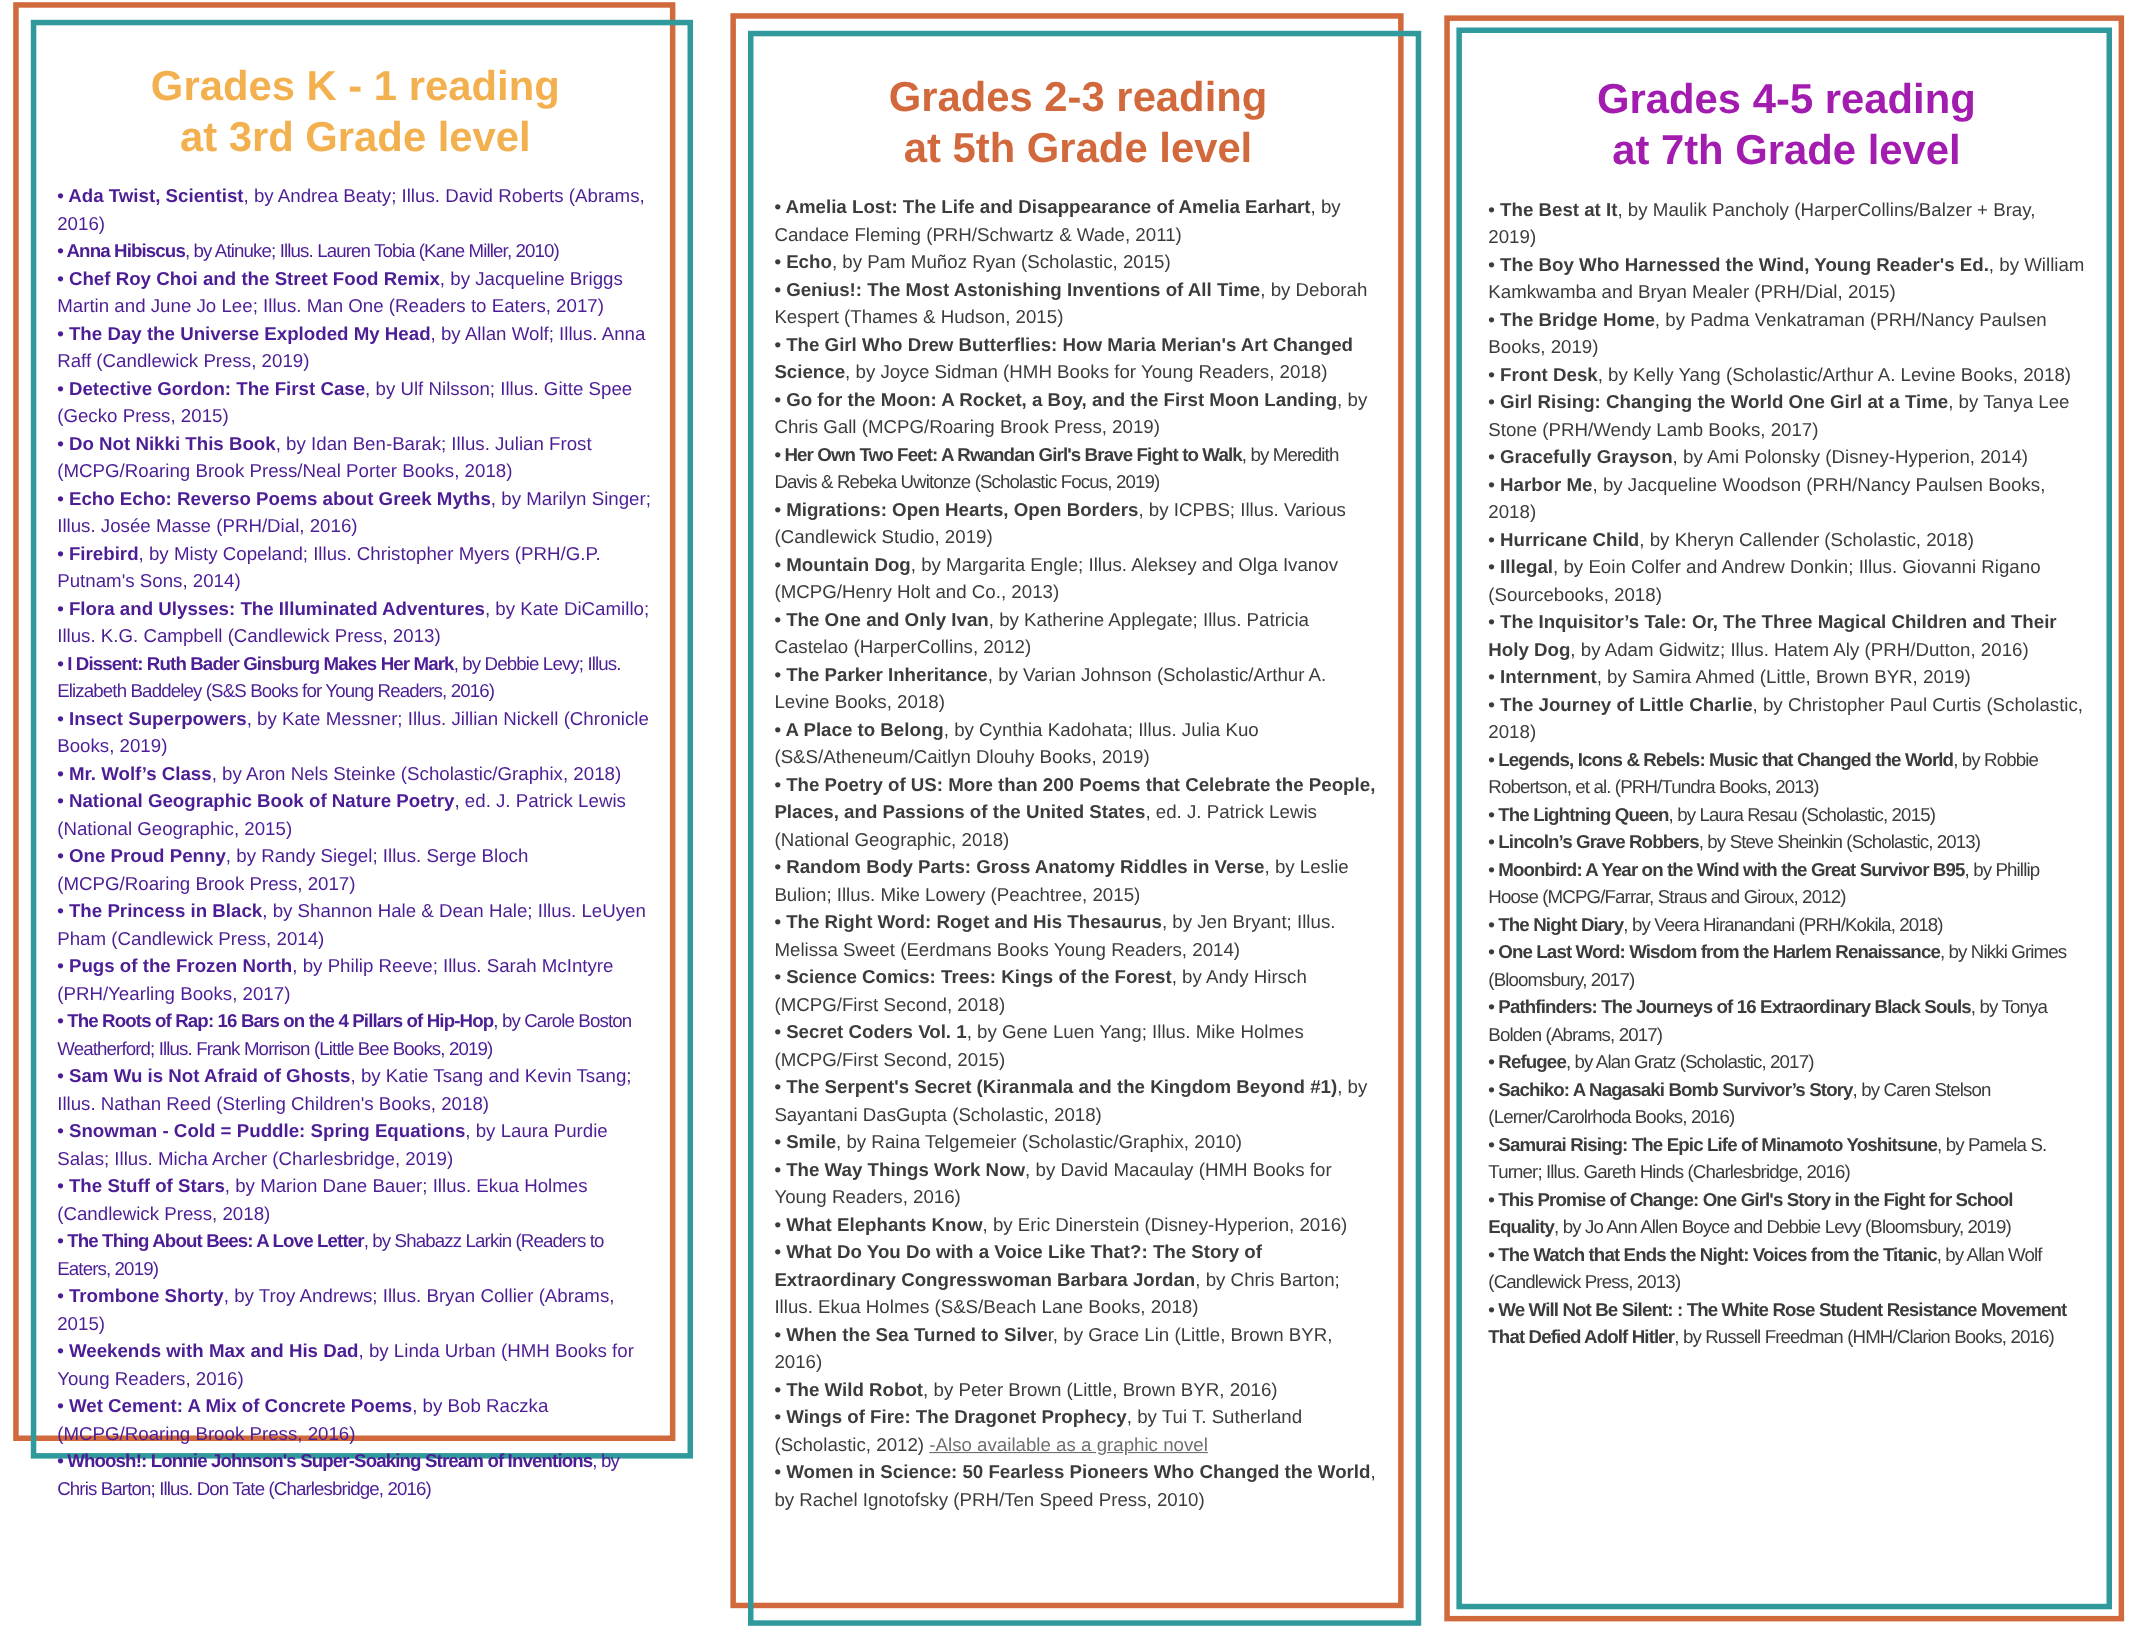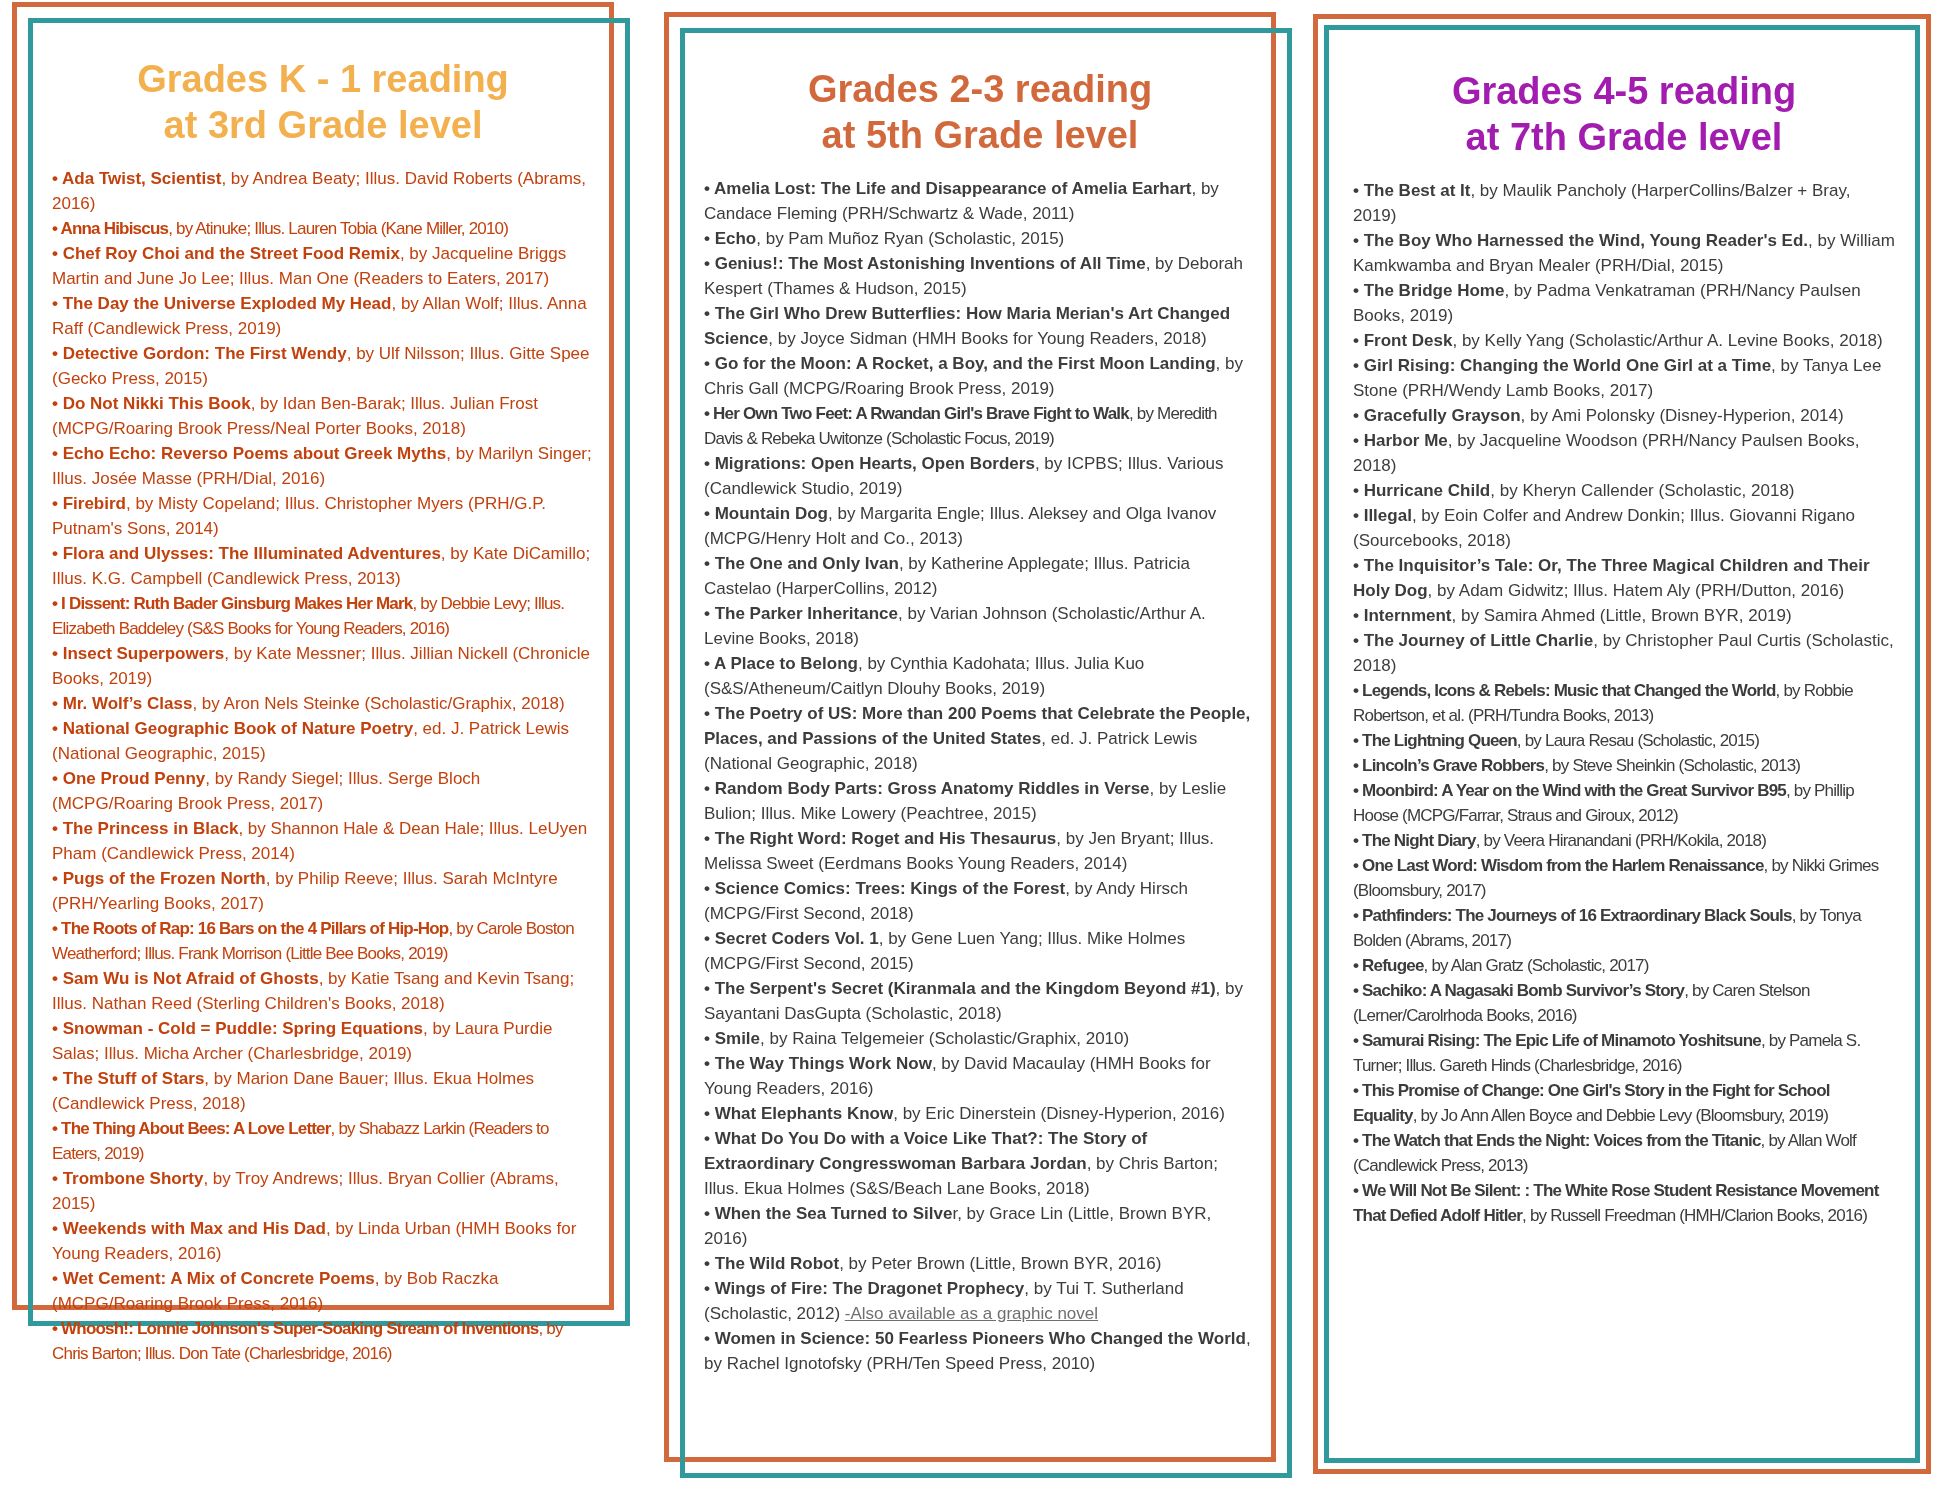--- a/index.html
+++ b/index.html
@@ -30,26 +30,26 @@
 <body>
 
 <section class="box offset" style="left:12px;top:2px;width:618px;height:1324px;">
   <div class="frame frame-a" style="border-color: rgb(210, 105, 60);"></div>
   <div class="frame frame-b" style="border-color: rgb(47, 153, 155);"></div>
   <div class="content">
     <h2 class="col-heading" style="color: rgb(243, 176, 78);">
       <span>Grades K - 1 reading</span>
       <span>at 3rd Grade level</span>
     </h2>
-    <div class="entries" style="color: #c2410c;">
+    <div class="entries" style="color: #4c1d95;">
         <p class="entry"><b>• Ada Twist, Scientist</b><span>, by Andrea Beaty; Illus. David Roberts (Abrams, 2016)</span></p>
         <p class="entry condensed"><b>• Anna Hibiscus</b><span>, by Atinuke; Illus. Lauren Tobia (Kane Miller, 2010)</span></p>
         <p class="entry"><b>• Chef Roy Choi and the Street Food Remix</b><span>, by Jacqueline Briggs Martin and June Jo Lee; Illus. Man One (Readers to Eaters, 2017)</span></p>
         <p class="entry"><b>• The Day the Universe Exploded My Head</b><span>, by Allan Wolf; Illus. Anna Raff (Candlewick Press, 2019)</span></p>
-        <p class="entry"><b>• Detective Gordon: The First Wendy</b><span>, by Ulf Nilsson; Illus. Gitte Spee (Gecko Press, 2015)</span></p>
+        <p class="entry"><b>• Detective Gordon: The First Case</b><span>, by Ulf Nilsson; Illus. Gitte Spee (Gecko Press, 2015)</span></p>
         <p class="entry"><b>• Do Not Nikki This Book</b><span>, by Idan Ben-Barak; Illus. Julian Frost (MCPG/Roaring Brook Press/Neal Porter Books, 2018)</span></p>
         <p class="entry"><b>• Echo Echo: Reverso Poems about Greek Myths</b><span>, by Marilyn Singer; Illus. Josée Masse (PRH/Dial, 2016)</span></p>
         <p class="entry"><b>• Firebird</b><span>, by Misty Copeland; Illus. Christopher Myers (PRH/G.P. Putnam's Sons, 2014)</span></p>
         <p class="entry"><b>• Flora and Ulysses: The Illuminated Adventures</b><span>, by Kate DiCamillo; Illus. K.G. Campbell (Candlewick Press, 2013)</span></p>
         <p class="entry condensed"><b>• I Dissent: Ruth Bader Ginsburg Makes Her Mark</b><span>, by Debbie Levy; Illus. Elizabeth Baddeley (S&amp;S Books for Young Readers, 2016)</span></p>
         <p class="entry"><b>• Insect Superpowers</b><span>, by Kate Messner; Illus. Jillian Nickell (Chronicle Books, 2019)</span></p>
         <p class="entry"><b>• Mr. Wolf’s Class</b><span>, by Aron Nels Steinke (Scholastic/Graphix, 2018)</span></p>
         <p class="entry"><b>• National Geographic Book of Nature Poetry</b><span>, ed. J. Patrick Lewis (National Geographic, 2015)</span></p>
         <p class="entry"><b>• One Proud Penny</b><span>, by Randy Siegel; Illus. Serge Bloch (MCPG/Roaring Brook Press, 2017)</span></p>
         <p class="entry"><b>• The Princess in Black</b><span>, by Shannon Hale &amp; Dean Hale; Illus. LeUyen Pham (Candlewick Press, 2014)</span></p>

